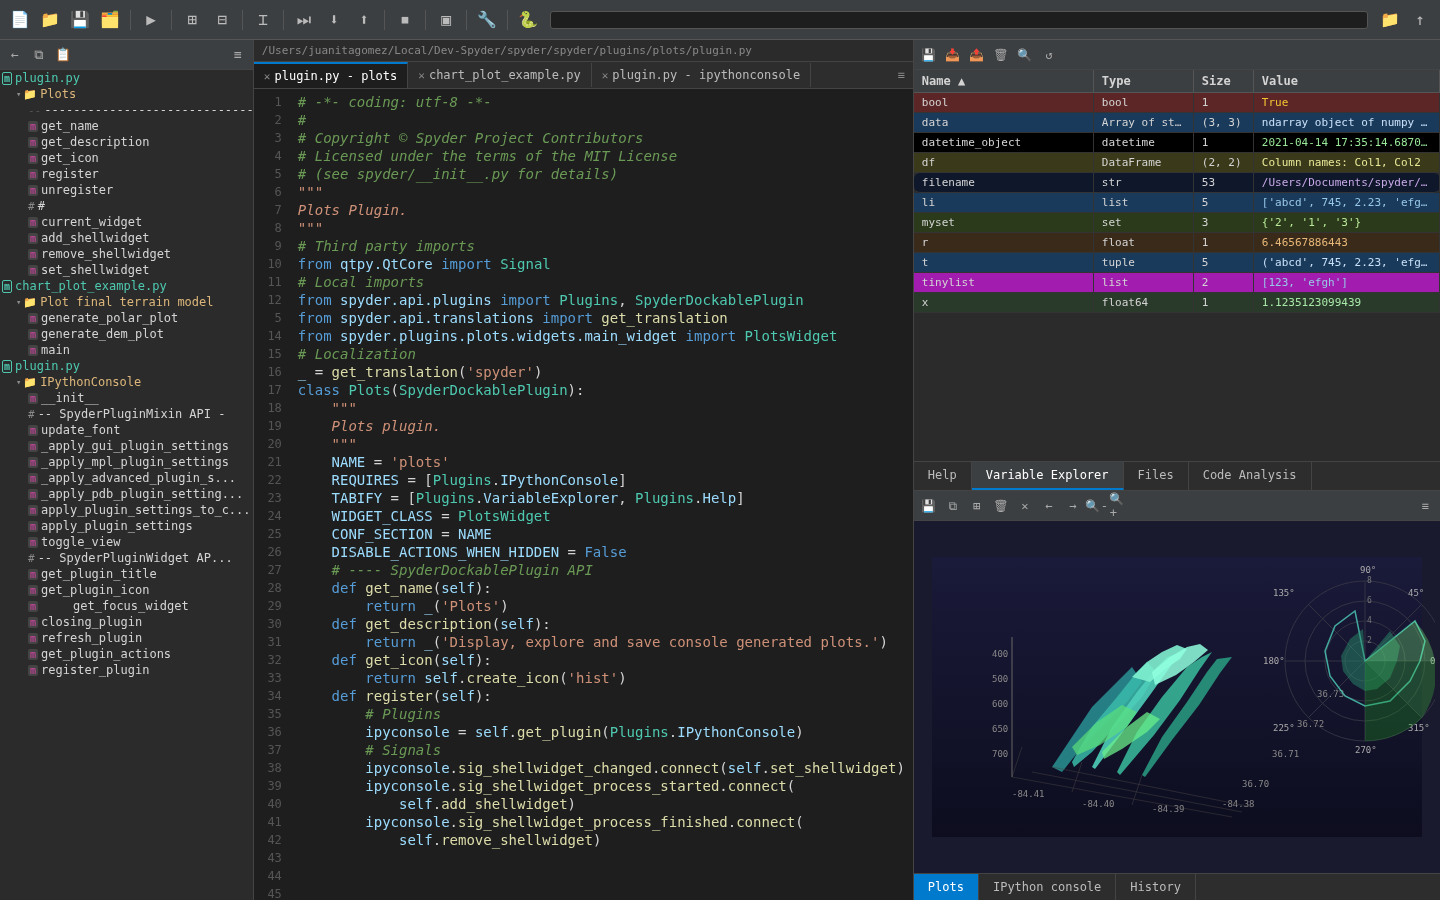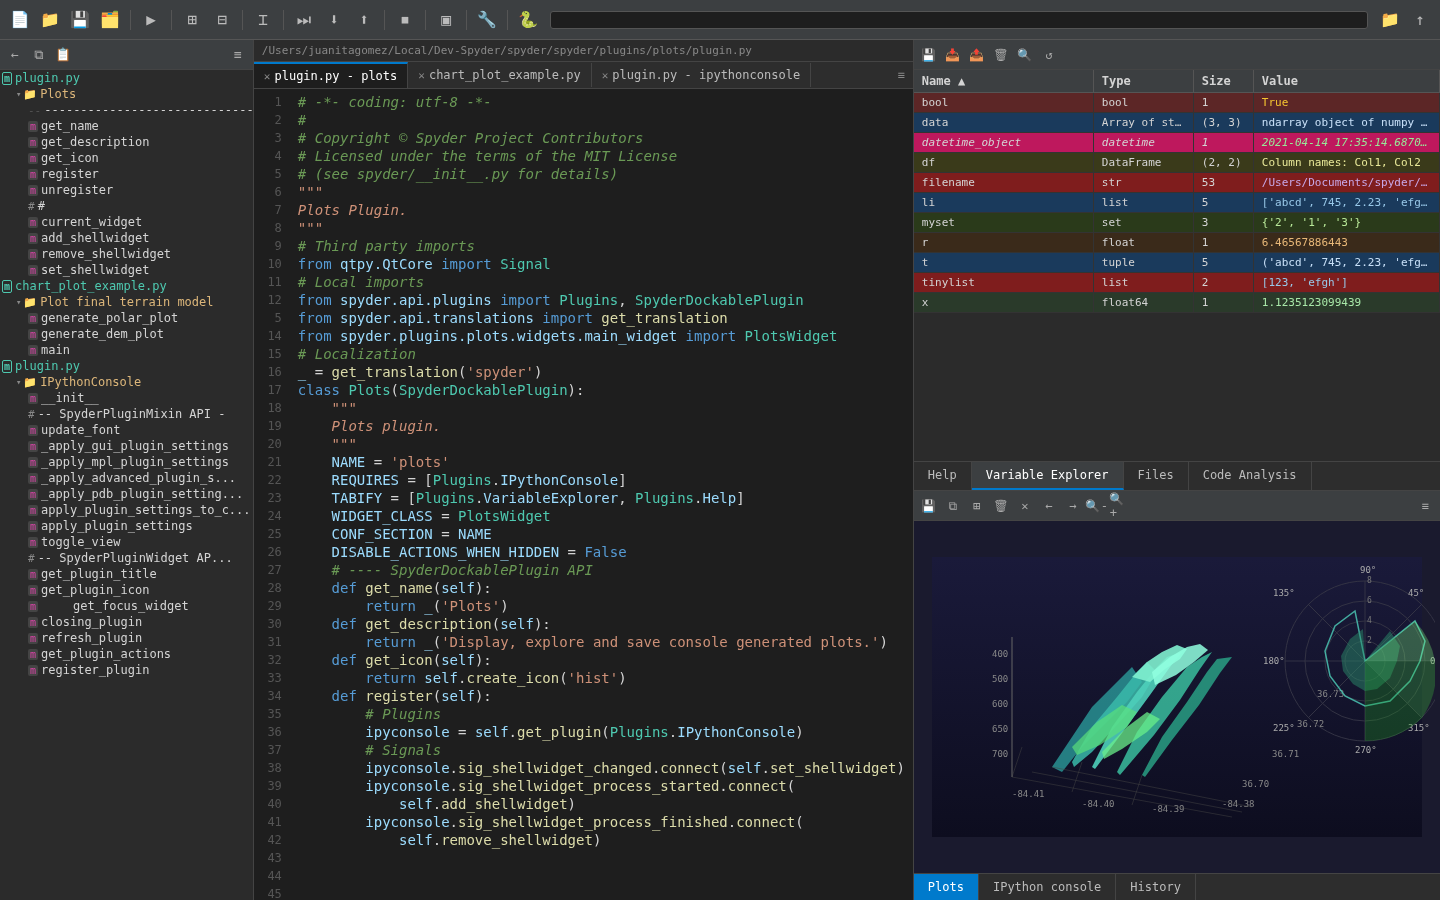--- a/index.html
+++ b/index.html
@@ -56,27 +56,27 @@
     #variable-explorer { flex: 0 0 450px; display: flex; flex-direction: column; }
     #ve-toolbar { display: flex; align-items: center; background: #3c3f41; height: 30px; padding: 0 4px; gap: 2px; border-bottom: 1px solid #444; }
     #ve-toolbar .icon-btn { width: 22px; height: 22px; display: flex; align-items: center; justify-content: center; cursor: pointer; color: #aaa; }
     .ve-table { flex: 1; overflow-y: auto; }
     .ve-header { display: grid; grid-template-columns: 180px 100px 60px 1fr; background: #3c3f41; border-bottom: 1px solid #555; }
     .ve-header-cell { padding: 4px 8px; font-weight: bold; font-size: 12px; color: #d4d4d4; border-right: 1px solid #555; cursor: pointer; }
     .ve-row { display: grid; grid-template-columns: 180px 100px 60px 1fr; border-bottom: 1px solid #333; }
     .ve-cell { padding: 3px 8px; font-size: 11px; overflow: hidden; text-overflow: ellipsis; white-space: nowrap; border-right: 1px solid #333; }
     .ve-row-bool { background: #5c2626; }
     .ve-row-array { background: #1a3a5c; }
-    .ve-row-datetime { background: #be185d; font-style: italic; }
+    .ve-row-datetime { background: #000000; }
     .ve-row-df { background: #3a3a1a; }
-    .ve-row-str { background: #7f1d1d; }
+    .ve-row-str { background: #0f172a; border-radius: 6px; }
     .ve-row-list1 { background: #1a3a5c; }
     .ve-row-set { background: #2a3a1a; }
     .ve-row-float { background: #3a2a1a; }
-    .ve-row-list2 { background: #7f1d1d; }
+    .ve-row-list2 { background: #a21caf; }
     .ve-row-float2 { background: #2a3a2a; }
     .ve-val-bool { color: #f4c430; }
     .ve-val-array { color: #c8e0f8; }
     .ve-val-datetime { color: #98e898; }
     .ve-val-df { color: #e8e898; }
     .ve-val-str { color: #c8a8e8; }
     .ve-val-list { color: #98c8e8; }
     .ve-val-set { color: #b8e898; }
     .ve-val-float { color: #e8b878; }
     .ve-val-float2 { color: #a8e8a8; }

